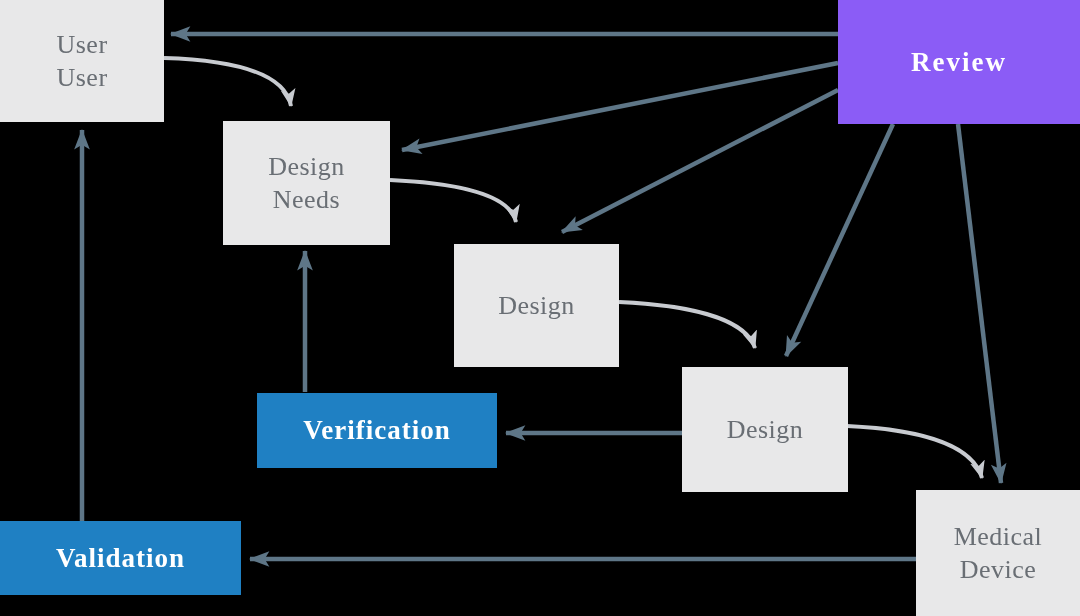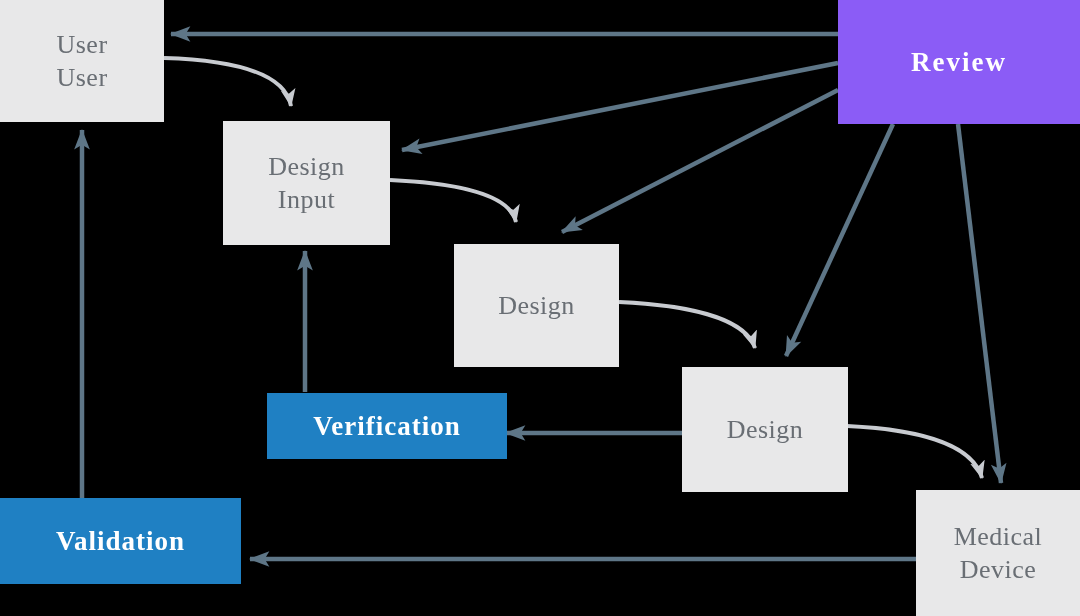--- a/index.html
+++ b/index.html
@@ -52,22 +52,22 @@
     font-size: 27px;
     letter-spacing: 1px;
   }
   
   .user-needs     { left: 0;     top: 0;     width: 164px; height: 122px; }
   .design-input   { left: 223px; top: 121px; width: 167px; height: 124px; }
   .design-process { left: 454px; top: 244px; width: 165px; height: 123px; }
   .design-output  { left: 682px; top: 367px; width: 166px; height: 125px; }
   .medical-device { left: 916px; top: 490px; width: 164px; height: 126px; }
   .review-box     { left: 838px; top: 0;     width: 242px; height: 124px; }
-  .verification   { left: 267px; top: 393px; width: 240px; height: 66px; }
-  .validation     { left: 0;     top: 498px; width: 241px; height: 86px; }
+  .verification   { left: 257px; top: 393px; width: 240px; height: 75px; }
+  .validation     { left: 0;     top: 521px; width: 241px; height: 74px; }
 
   .ctrl { stroke: #5e7687; stroke-width: 4.5; fill: none; }
   .flow { stroke: #c8cbd0; stroke-width: 4;   fill: none; }
 </style>
 </head>
 <body>
 
 <div class="stage">
 
   <svg class="arrows" viewBox="0 0 1080 616" xmlns="http://www.w3.org/2000/svg">
@@ -97,21 +97,21 @@
     <path class="ctrl" d="M82,524 L82,130" marker-end="url(#slateHead)"></path>
   </svg>
 
   <div class="node stage-box user-needs">
     <span>User</span>
     <span>User</span>
   </div>
 
   <div class="node stage-box design-input">
     <span>Design</span>
-    <span>Input</span>
+    <span>Needs</span>
   </div>
 
   <div class="node stage-box design-process">
     <span>Design</span>
   </div>
 
   <div class="node stage-box design-output">
     <span>Design</span>
   </div>
 

